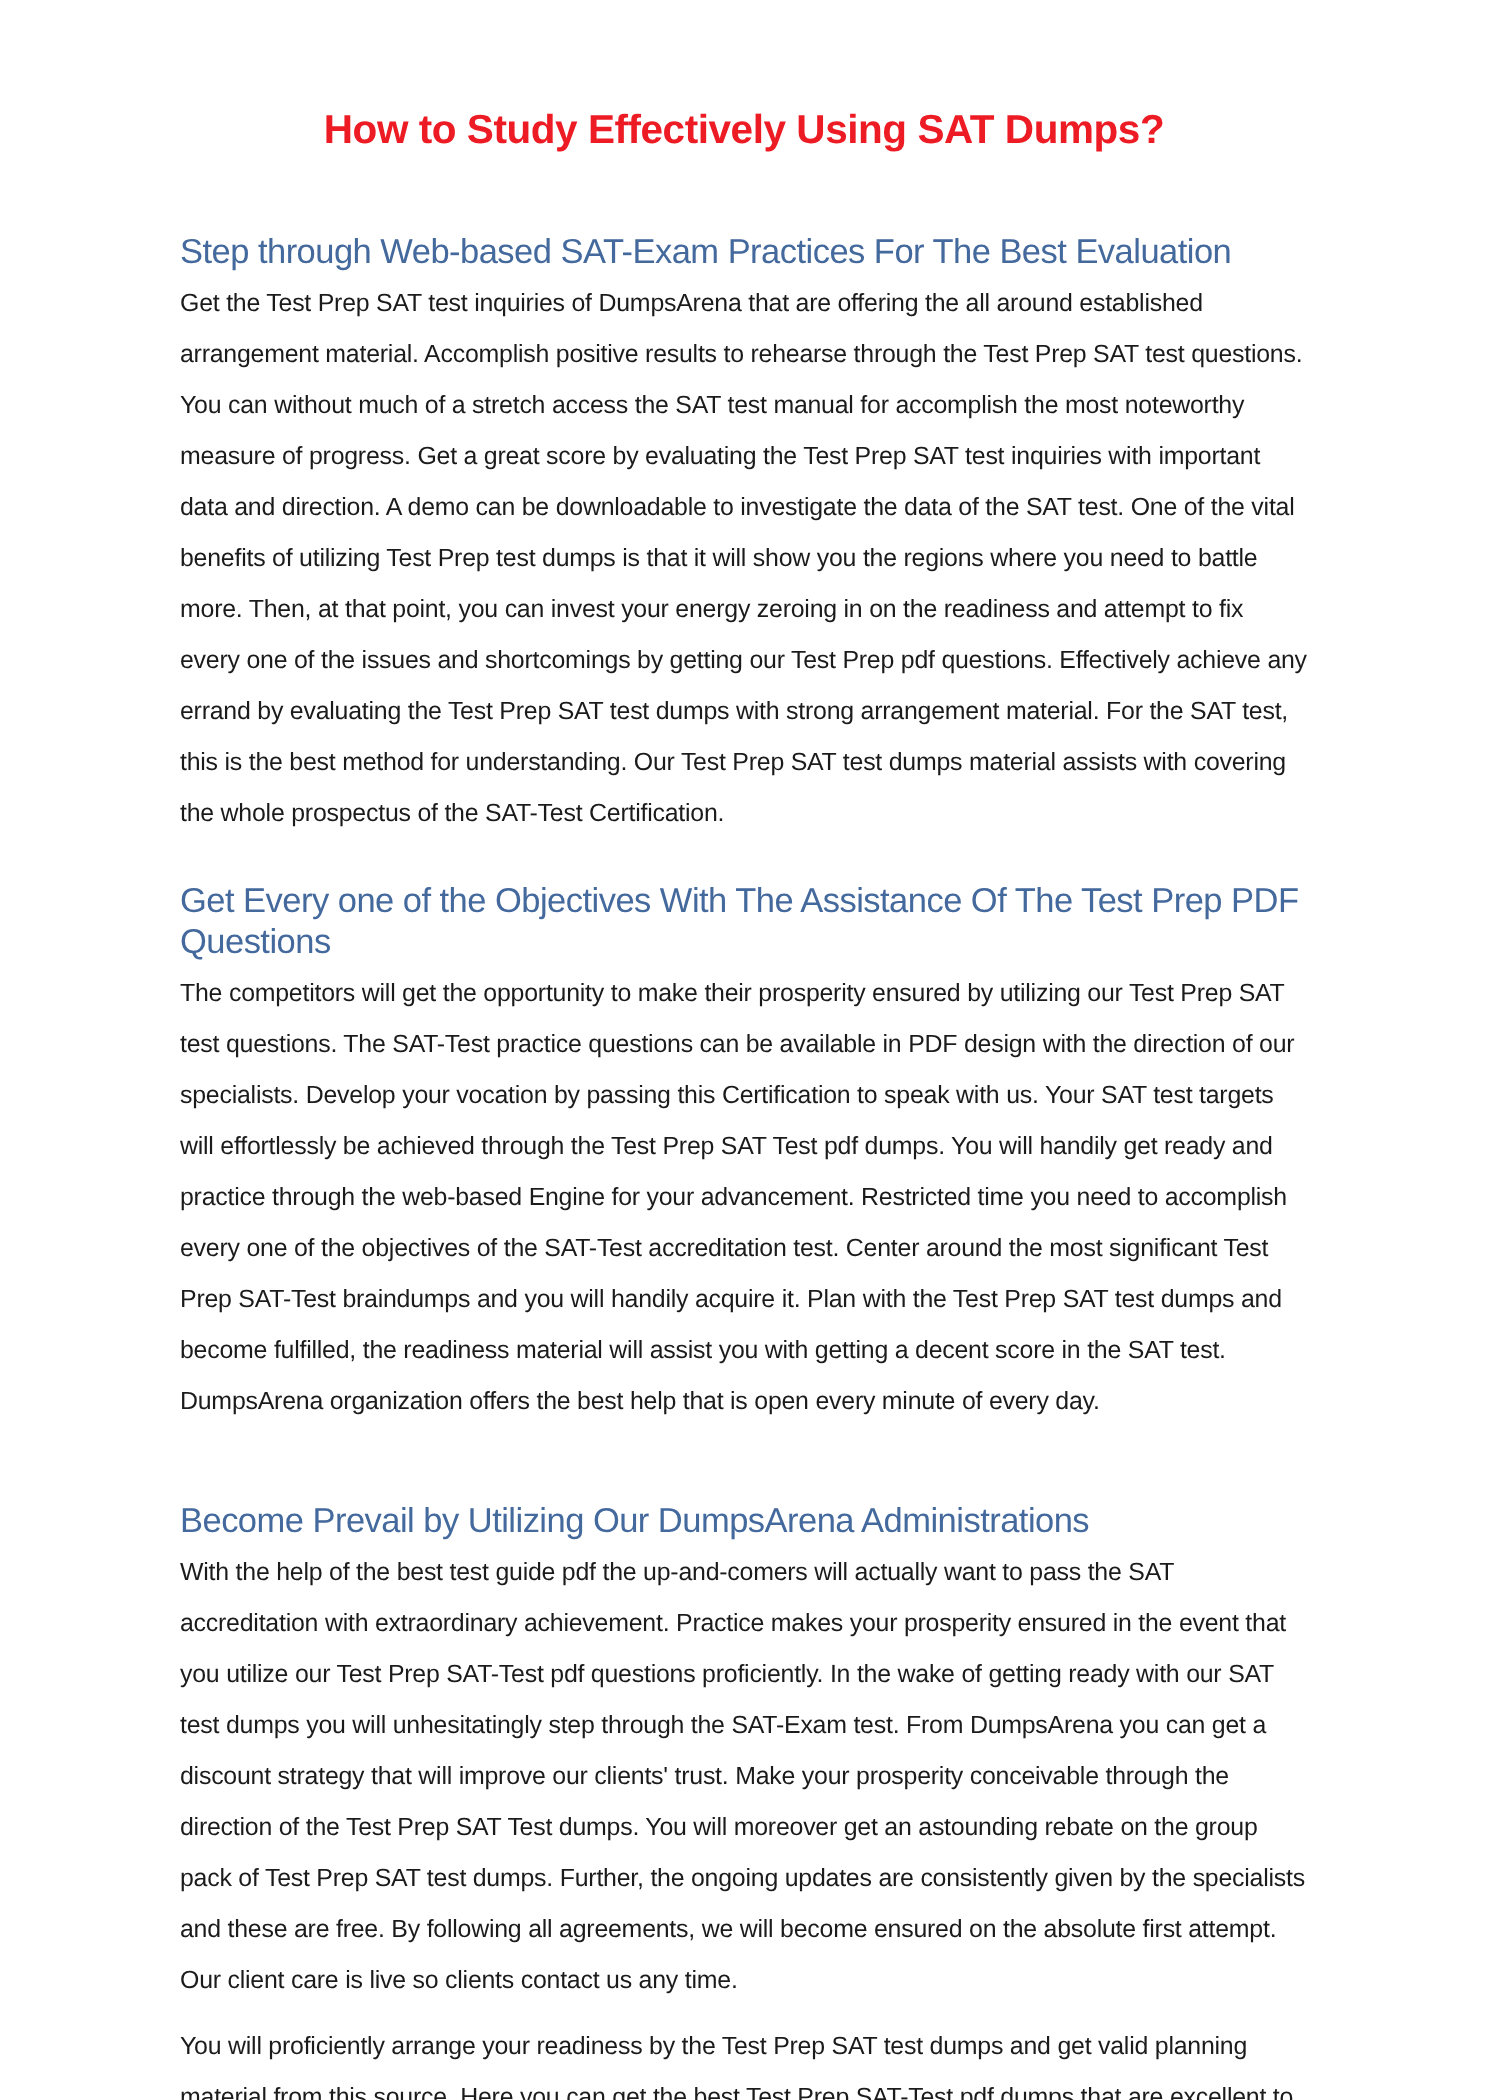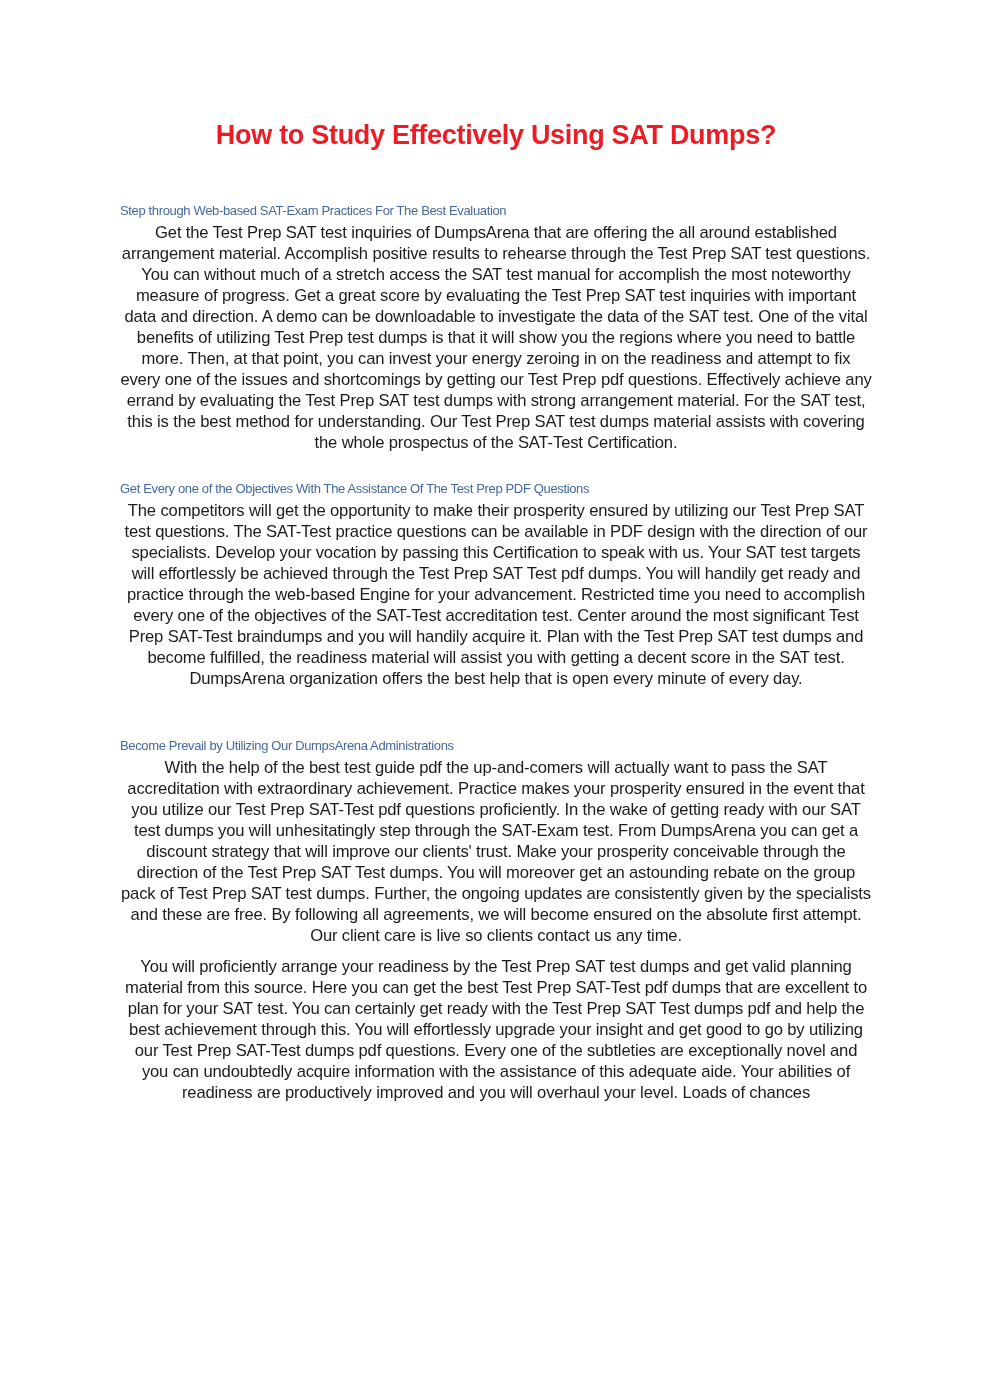--- a/index.html
+++ b/index.html
@@ -9,43 +9,43 @@
     width: 990px;
     height: 1400px;
     background: #ffffff;
     overflow: hidden;
     font-family: "Liberation Sans", "DejaVu Sans", sans-serif;
   }
   .content {
     padding: 0 118px 0 120px;
   }
   .doc-title {
-    margin-top: 120px;
+    margin-top: 71px;
     text-align: center;
     font-size: 27px;
     font-weight: 700;
     letter-spacing: -0.3px;
     color: #ed1c24;
   }
   .section-1 .sec-heading { margin-top: 52px; }
   .section-2 .sec-heading { margin-top: 28px; }
   .section-3 .sec-heading { margin-top: 49px; }
   .sec-heading {
-    font-size: 13px;
+    font-size: 23px;
     font-weight: 400;
     letter-spacing: -0.35px;
     color: #44699d;
     margin-bottom: 4px;
   }
   .body-text {
     font-size: 16.6px;
-    line-height: 21px;
+    line-height: 34px;
     letter-spacing: -0.15px;
     color: #1b1b1b;
-    text-align: center;
+    text-align: left;
   }
   .body-text + .body-text {
     margin-top: 10px;
   }
 </style>
 </head>
 <body>
 
 <div class="page">
   <div class="content">

